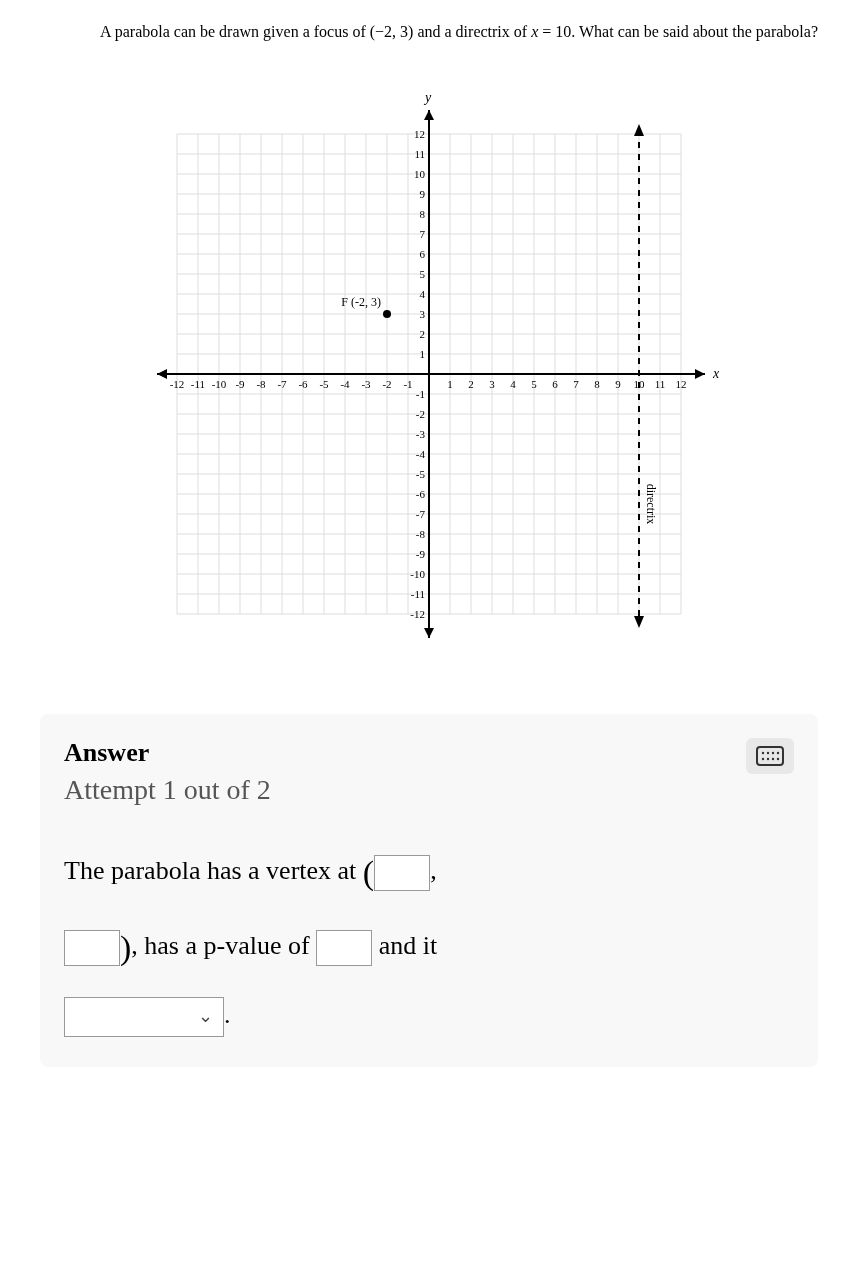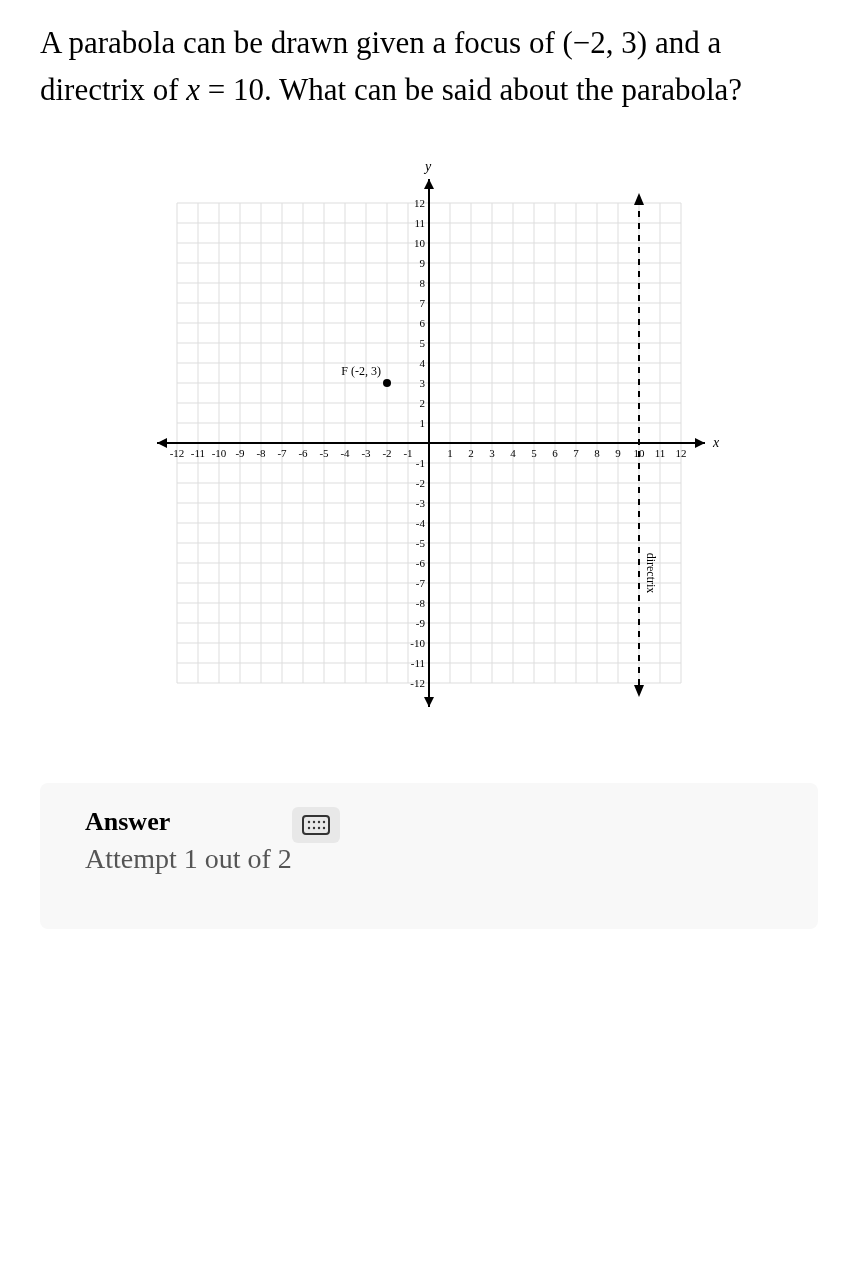--- a/index.html
+++ b/index.html
@@ -4,41 +4,41 @@
 <style>
   * { box-sizing: border-box; margin: 0; padding: 0; }
   body {
     font-family: Georgia, 'Times New Roman', serif;
     background: #fff;
     color: #000;
     padding: 20px 40px;
     width: 858px;
   }
   .question {
-    font-size: 31px;
+    font-size: 16px;
     line-height: 1.5;
     margin-bottom: 30px;
+    text-align: right;
   }
   .math { font-style: italic; }
   .graph-container {
     display: flex;
     justify-content: center;
     margin: 20px 0 40px 0;
   }
   .answer-section {
     background: #f8f8f8;
     border-radius: 8px;
     padding: 24px;
   }
   .answer-header {
     display: flex;
-    justify-content: flex-start;
+    justify-content: space-between;
     align-items: flex-start;
     margin-bottom: 30px;
-    margin-left: 21px;
   }
   .answer-title {
     font-size: 26px;
     font-weight: bold;
     margin-bottom: 6px;
   }
   .attempt {
     font-size: 28px;
     color: #555;
   }
@@ -242,13 +242,22 @@
         <circle cx="17" cy="7" r="1.2" fill="#333"></circle>
           <circle cx="22" cy="7" r="1.2" fill="#333"></circle>
         <circle cx="7" cy="13" r="1.2" fill="#333"></circle>
           <circle cx="12" cy="13" r="1.2" fill="#333"></circle>
         <circle cx="17" cy="13" r="1.2" fill="#333"></circle>
           <circle cx="22" cy="13" r="1.2" fill="#333"></circle>
       </svg>
     </div>
   </div>
 
+  <div class="answer-body">
+    <span>The parabola has a vertex at </span><span class="paren">(</span><input class="blank-input" style="">,
+    <br>
+    <input class="blank-input" style=""><span class="paren">)</span><span>, has a p-value of </span><input class="blank-input" style=""><span> and it</span>
+    <br>
+    <span class="select-box">
+      <span class="chevron">⌄</span>
+    </span><span>.</span>
+  </div>
 </div>
 
 </body></html>

